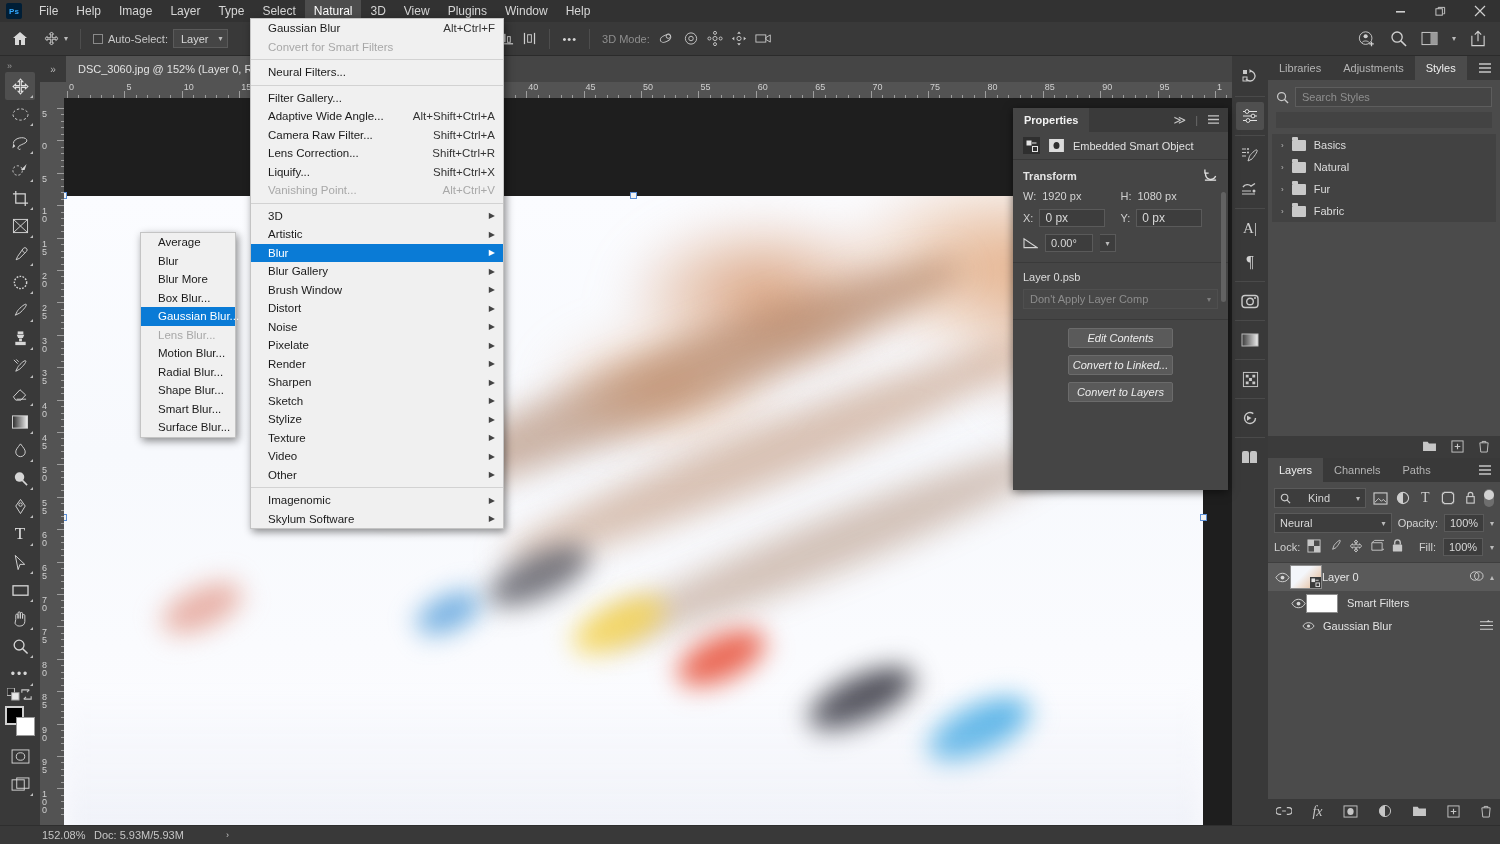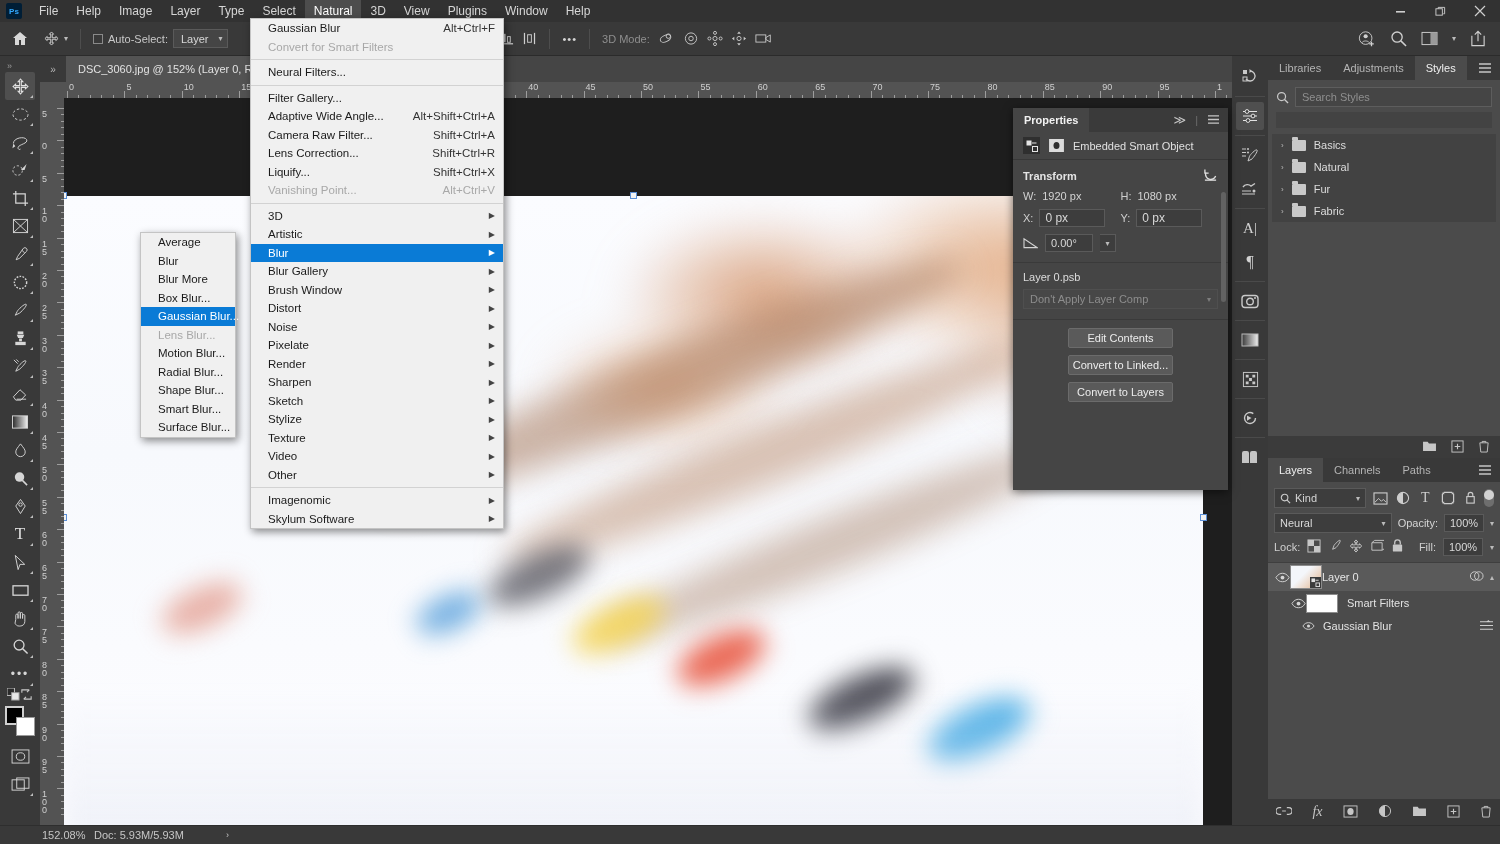--- a/index.html
+++ b/index.html
@@ -141,31 +141,31 @@
   .ang-in{ background:#3d3d3d; border:1px solid #5a5a5a; height:18px; width:48px;
      display:flex; align-items:center; padding:0 5px; font-size:11px; color:#d8d8d8; }
   .ang-dd{ background:#3d3d3d; border:1px solid #5a5a5a; border-left:none; height:18px; width:16px;
      display:flex; align-items:center; justify-content:center; }
   .props-div{ height:1px; background:#3a3a3a; margin:2px 0 8px 0; }
   .psb{ padding:0 10px 6px 10px; font-size:11px; color:#dcdcdc; }
   .comp-in{ margin:0 10px 10px 10px; height:20px; border:1px solid #4f4f4f; background:#474747;
      display:flex; align-items:center; padding:0 6px; font-size:11px; color:#8d8d8d; }
   .pbtns{ display:flex; flex-direction:column; align-items:center; gap:7px; margin-top:6px; }
   .pbtn{ width:105px; height:20px; background:#5a5a5a; border:1px solid #6b6b6b; border-radius:2px;
-     display:flex; align-items:center; justify-content:center; font-size:11px; color:#ececec; }
+     display:flex; align-items:center; justify-content:center; font-size:11px; color:#ececec;font-style:italic; }
   .props-scroll{ position:absolute; right:2px; top:74px; width:5px; height:300px; }
   .props-scroll i{ position:absolute; left:0; top:10px; width:5px; height:110px; background:#626262; border-radius:3px; display:block;}
 
   
   .layers{ position:absolute; left:0; right:0; top:402px; bottom:0; background:#393939; }
   .lay-tabs{ height:24px; display:flex; align-items:stretch; background:#393939; }
   .lay-body{ background:#4b4b4b; position:absolute; top:24px; left:0; right:0; bottom:0; }
   .lay-row1{ display:flex; align-items:center; gap:6px; padding:6px 6px 5px 6px; }
   .kind-sel{ flex:0 0 92px; height:20px; background:#3d3d3d; border:1px solid #5a5a5a;
-     display:flex; align-items:center; gap:4px; padding:0 5px; font-size:11px; color:#d4d4d4; }
+     display:flex; align-items:center; gap:17px; padding:0 5px; font-size:11px; color:#d4d4d4; }
   .kind-sel .chev{ margin-left:auto; }
   .filt-ico{ width:17px; height:17px; display:flex; align-items:center; justify-content:center; color:#cdcdcd;}
   .toggle-pill{ width:10px; height:18px; border-radius:7px; background:#6e6e6e; position:relative; }
   .toggle-pill:before{ content:""; position:absolute; top:1px; left:0px; width:10px; height:10px;
      border-radius:50%; background:#d2d2d2; }
   .lay-row2{ display:flex; align-items:center; gap:6px; padding:0 6px 5px 6px; }
   .blend-sel{ flex:1; height:20px; background:#3d3d3d; border:1px solid #5a5a5a;
      display:flex; align-items:center; padding:0 5px; font-size:11px; color:#d9d9d9; }
   .op-in{ width:40px; height:18px; background:#3d3d3d; border:1px solid #5a5a5a;
      display:flex; align-items:center; justify-content:center; font-size:11px; color:#d9d9d9; }

